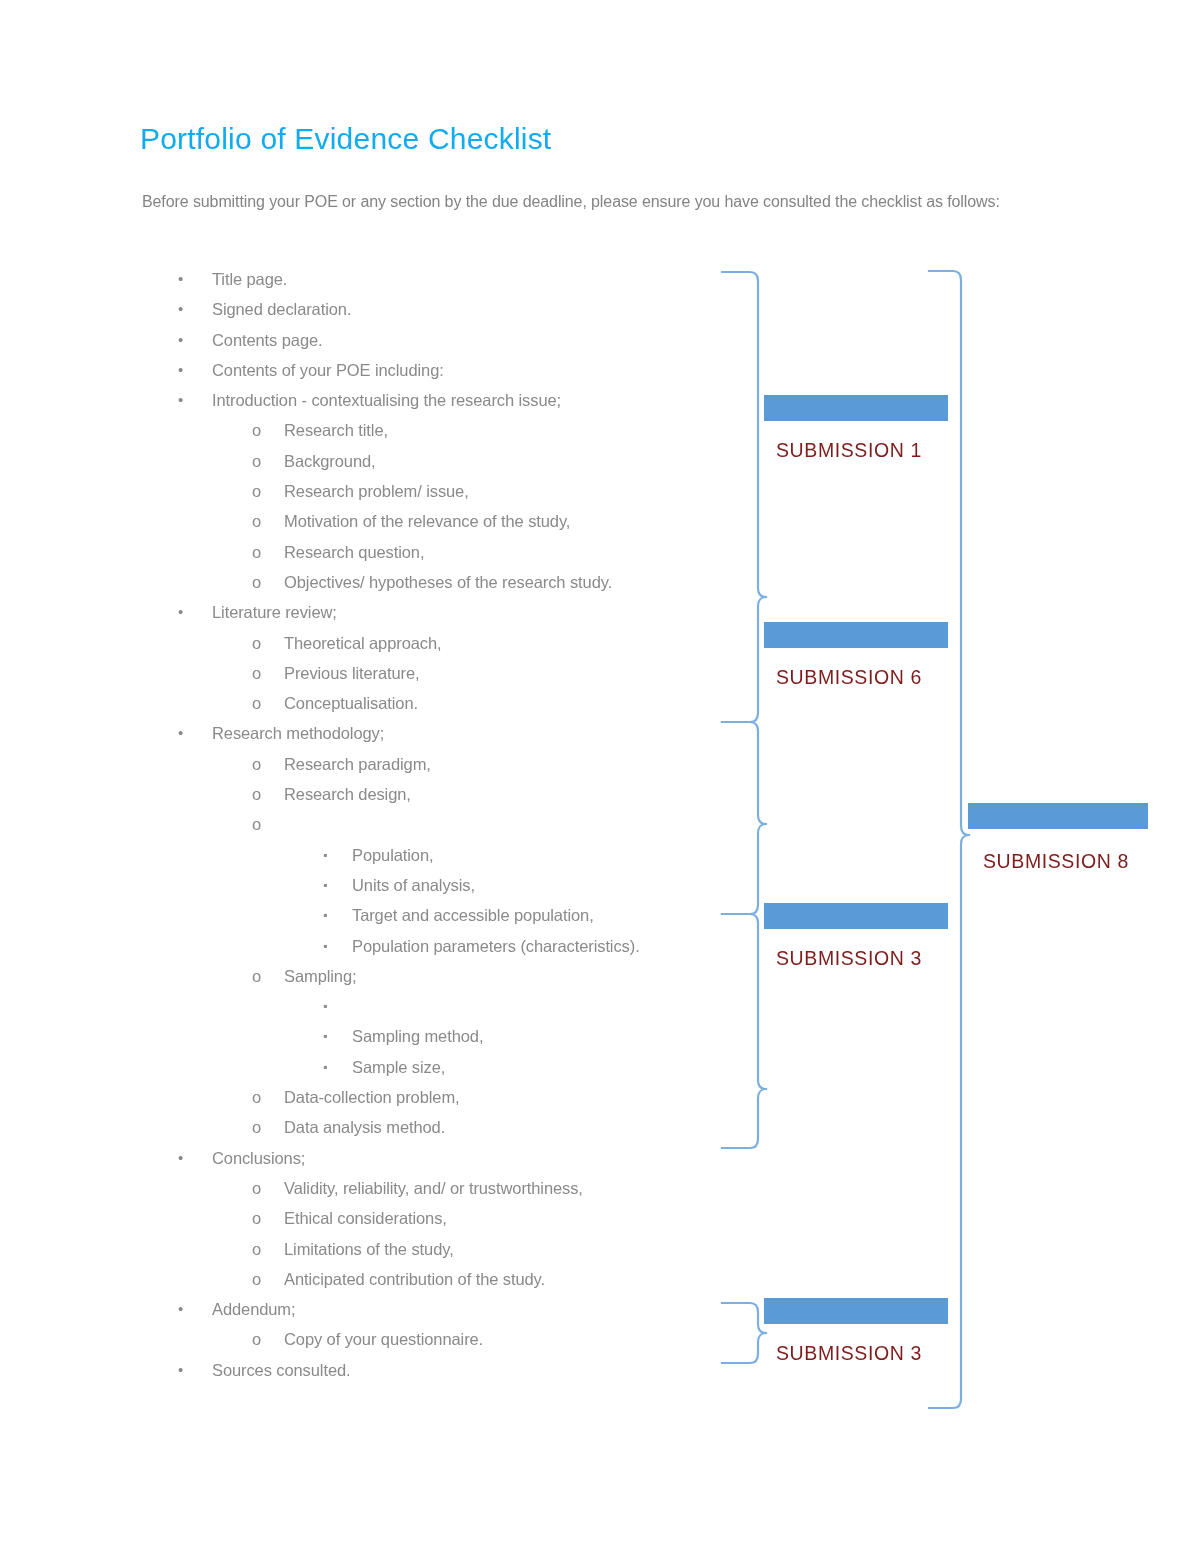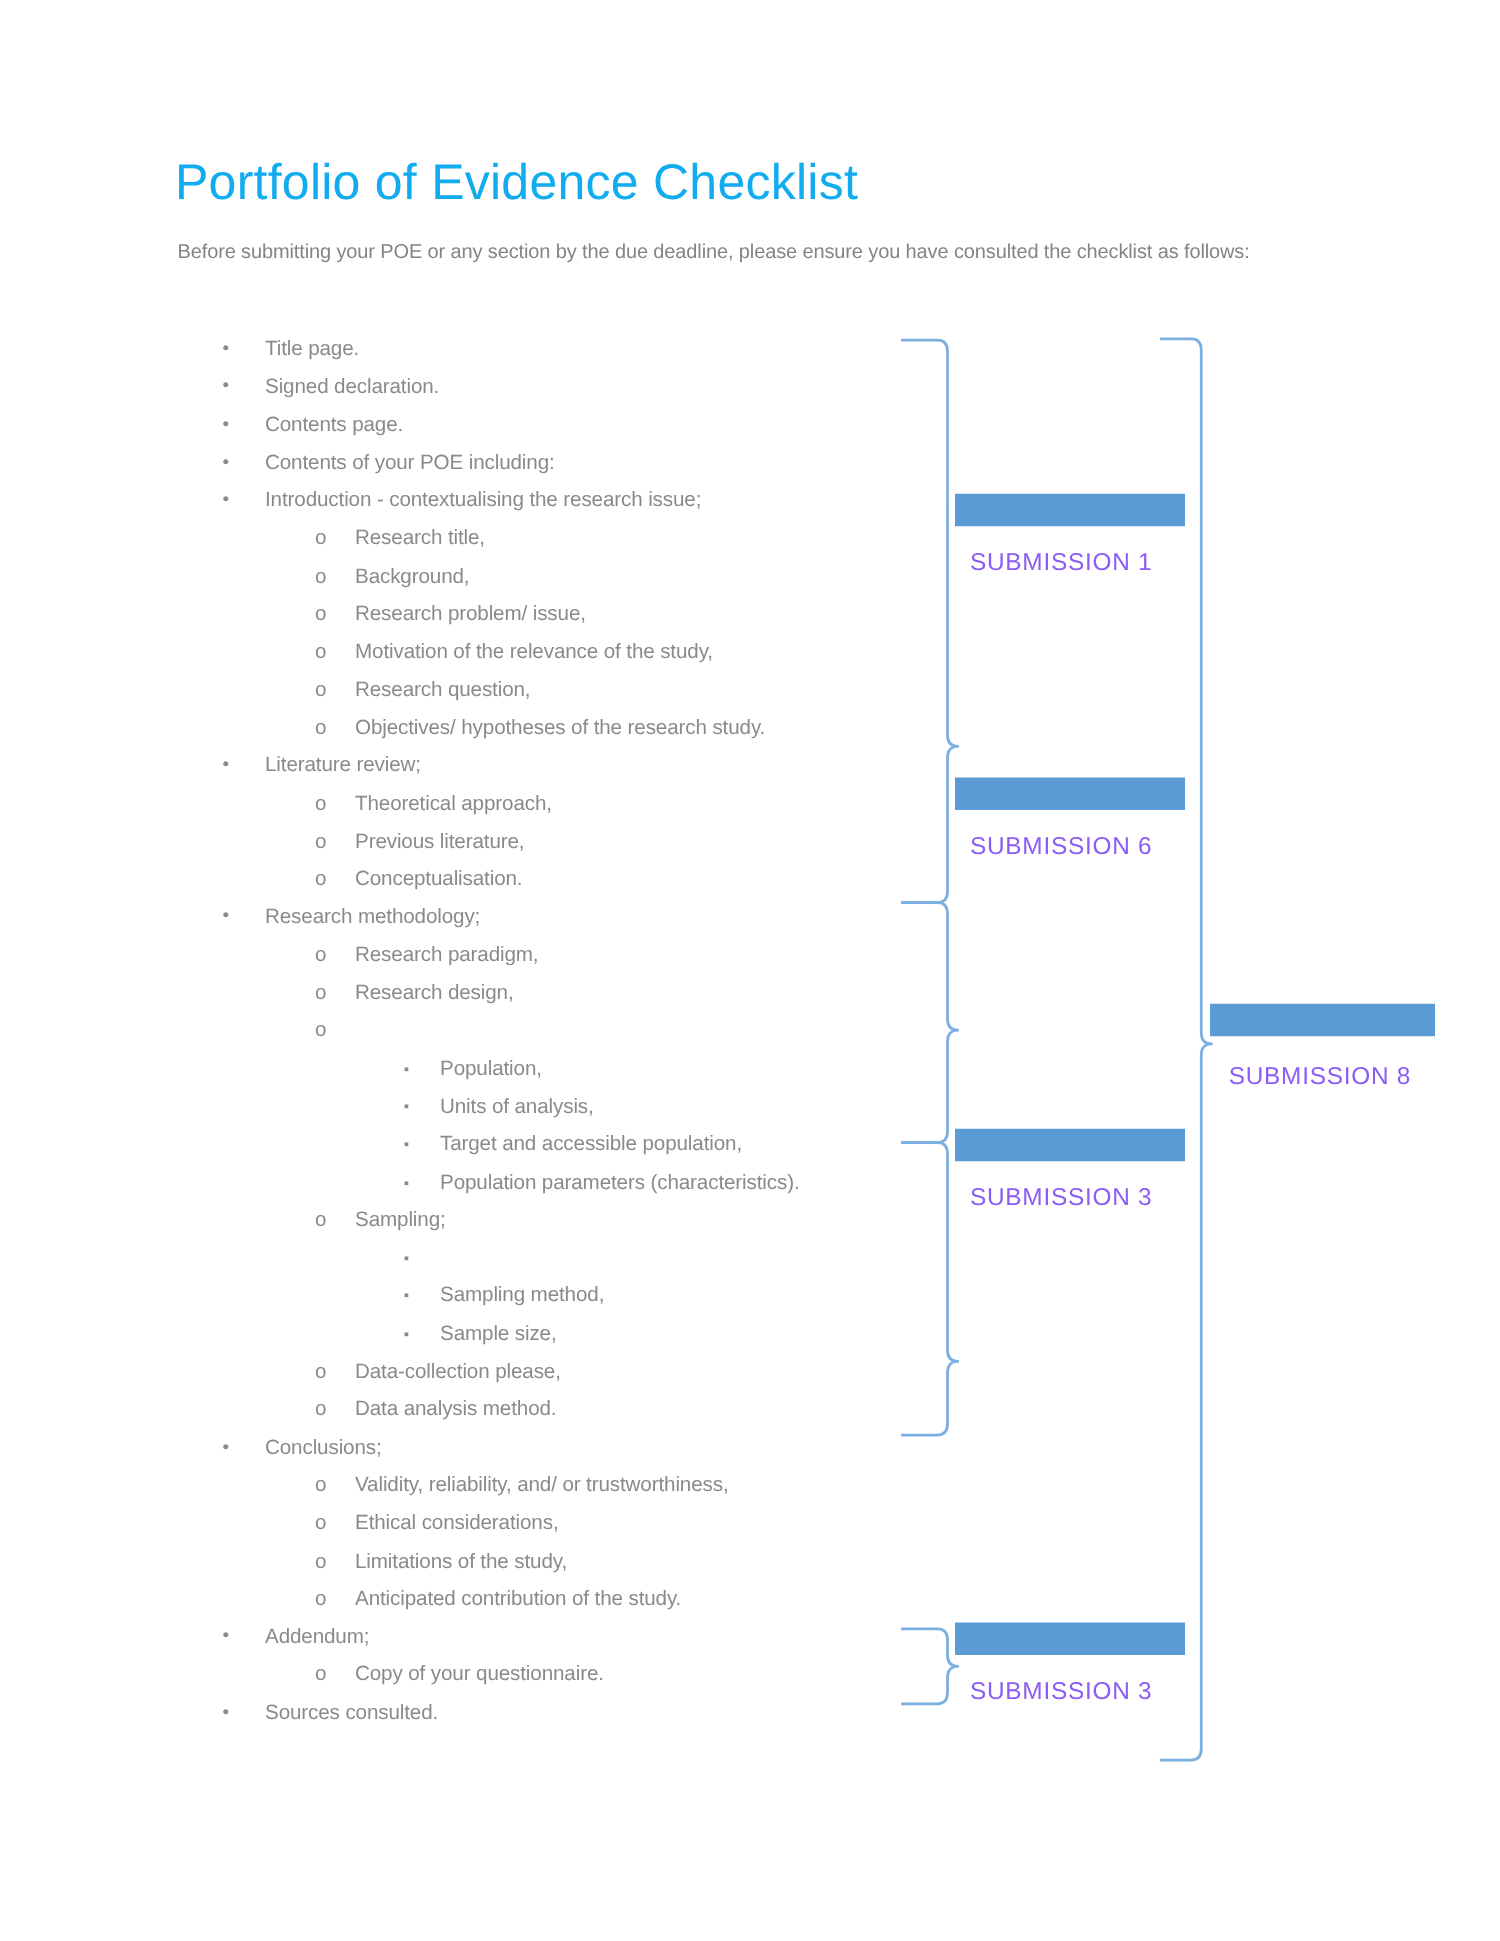--- a/index.html
+++ b/index.html
@@ -20,21 +20,21 @@
     position: absolute;
     inset: 0;
     background: #ffffff;
   }
 
   
   #doc-title {
     position: absolute;
     left: 140px;
     top: 100px;
-    font-size: 40px;
+    font-size: 30px;
     line-height: 38px;
     font-weight: 400;
     letter-spacing: 0.2px;
     color: #11ABEF;
     white-space: nowrap;
   }
 
   
   #intro-paragraph {
     position: absolute;
@@ -96,21 +96,21 @@
 
   .sub-bar {
     position: absolute;
     height: 26px;
     background: #5B9BD5;
   }
   .sub-label {
     position: absolute;
     font-size: 19.5px;
     line-height: 24px;
-    color: #8b5cf6;
+    color: #7f1d1d;
     letter-spacing: 0.6px;
     white-space: nowrap;
   }
 </style>
 </head>
 <body>
 
 <div class="page">
 
   <h1 id="doc-title">Portfolio of Evidence Checklist</h1>
@@ -138,21 +138,21 @@
       <div class="li lvl2"><span class="marker">o</span><span class="txt">Research design,</span></div>
       <div class="li lvl2"><span class="marker">o</span></div>
       <div class="li lvl3"><span class="marker">▪</span><span class="txt">Population,</span></div>
       <div class="li lvl3"><span class="marker">▪</span><span class="txt">Units of analysis,</span></div>
       <div class="li lvl3"><span class="marker">▪</span><span class="txt">Target and accessible population,</span></div>
       <div class="li lvl3"><span class="marker">▪</span><span class="txt">Population parameters (characteristics).</span></div>
       <div class="li lvl2"><span class="marker">o</span><span class="txt">Sampling;</span></div>
       <div class="li lvl3"><span class="marker">▪</span></div>
       <div class="li lvl3"><span class="marker">▪</span><span class="txt">Sampling method,</span></div>
       <div class="li lvl3"><span class="marker">▪</span><span class="txt">Sample size,</span></div>
-      <div class="li lvl2"><span class="marker">o</span><span class="txt">Data-collection please,</span></div>
+      <div class="li lvl2"><span class="marker">o</span><span class="txt">Data-collection problem,</span></div>
       <div class="li lvl2"><span class="marker">o</span><span class="txt">Data analysis method.</span></div>
       <div class="li lvl1"><span class="marker">•</span><span class="txt">Conclusions;</span></div>
       <div class="li lvl2"><span class="marker">o</span><span class="txt">Validity, reliability, and/ or trustworthiness,</span></div>
       <div class="li lvl2"><span class="marker">o</span><span class="txt">Ethical considerations,</span></div>
       <div class="li lvl2"><span class="marker">o</span><span class="txt">Limitations of the study,</span></div>
       <div class="li lvl2"><span class="marker">o</span><span class="txt">Anticipated contribution of the study.</span></div>
       <div class="li lvl1"><span class="marker">•</span><span class="txt">Addendum;</span></div>
       <div class="li lvl2"><span class="marker">o</span><span class="txt">Copy of your questionnaire.</span></div>
       <div class="li lvl1"><span class="marker">•</span><span class="txt">Sources consulted.</span></div>
     </div>

